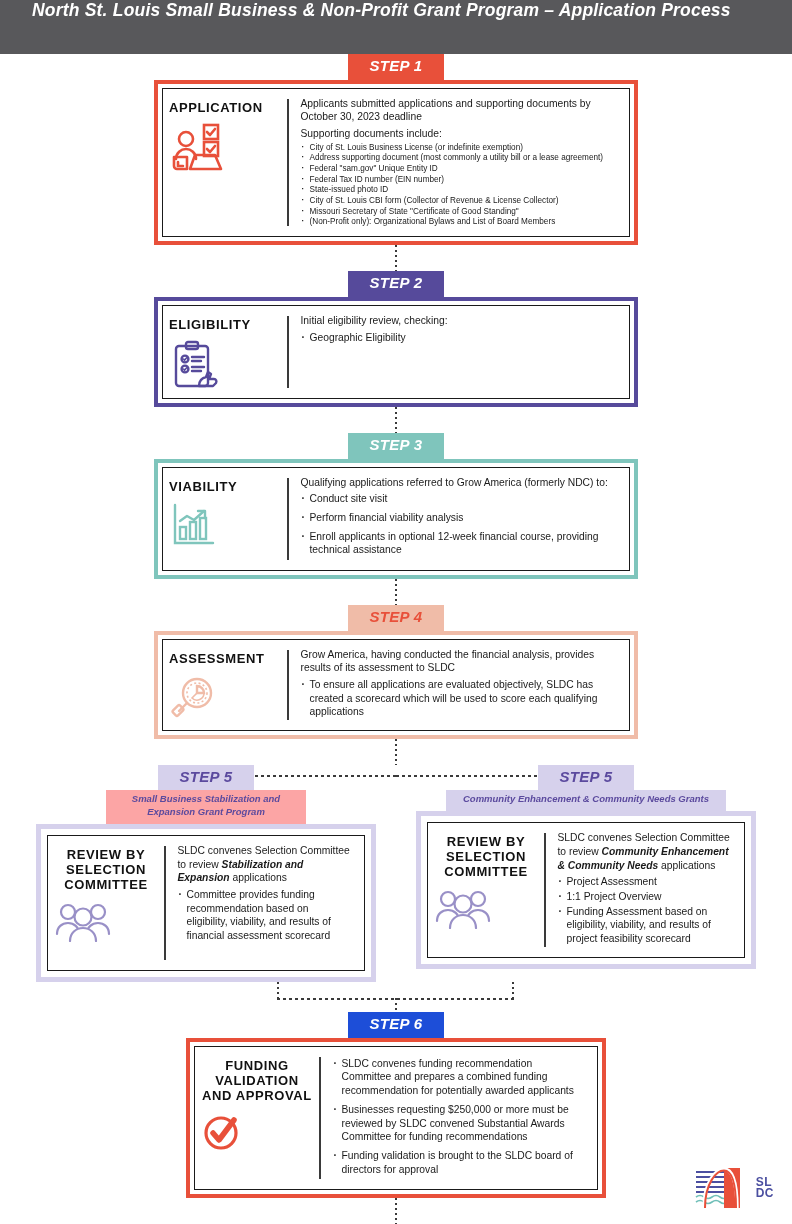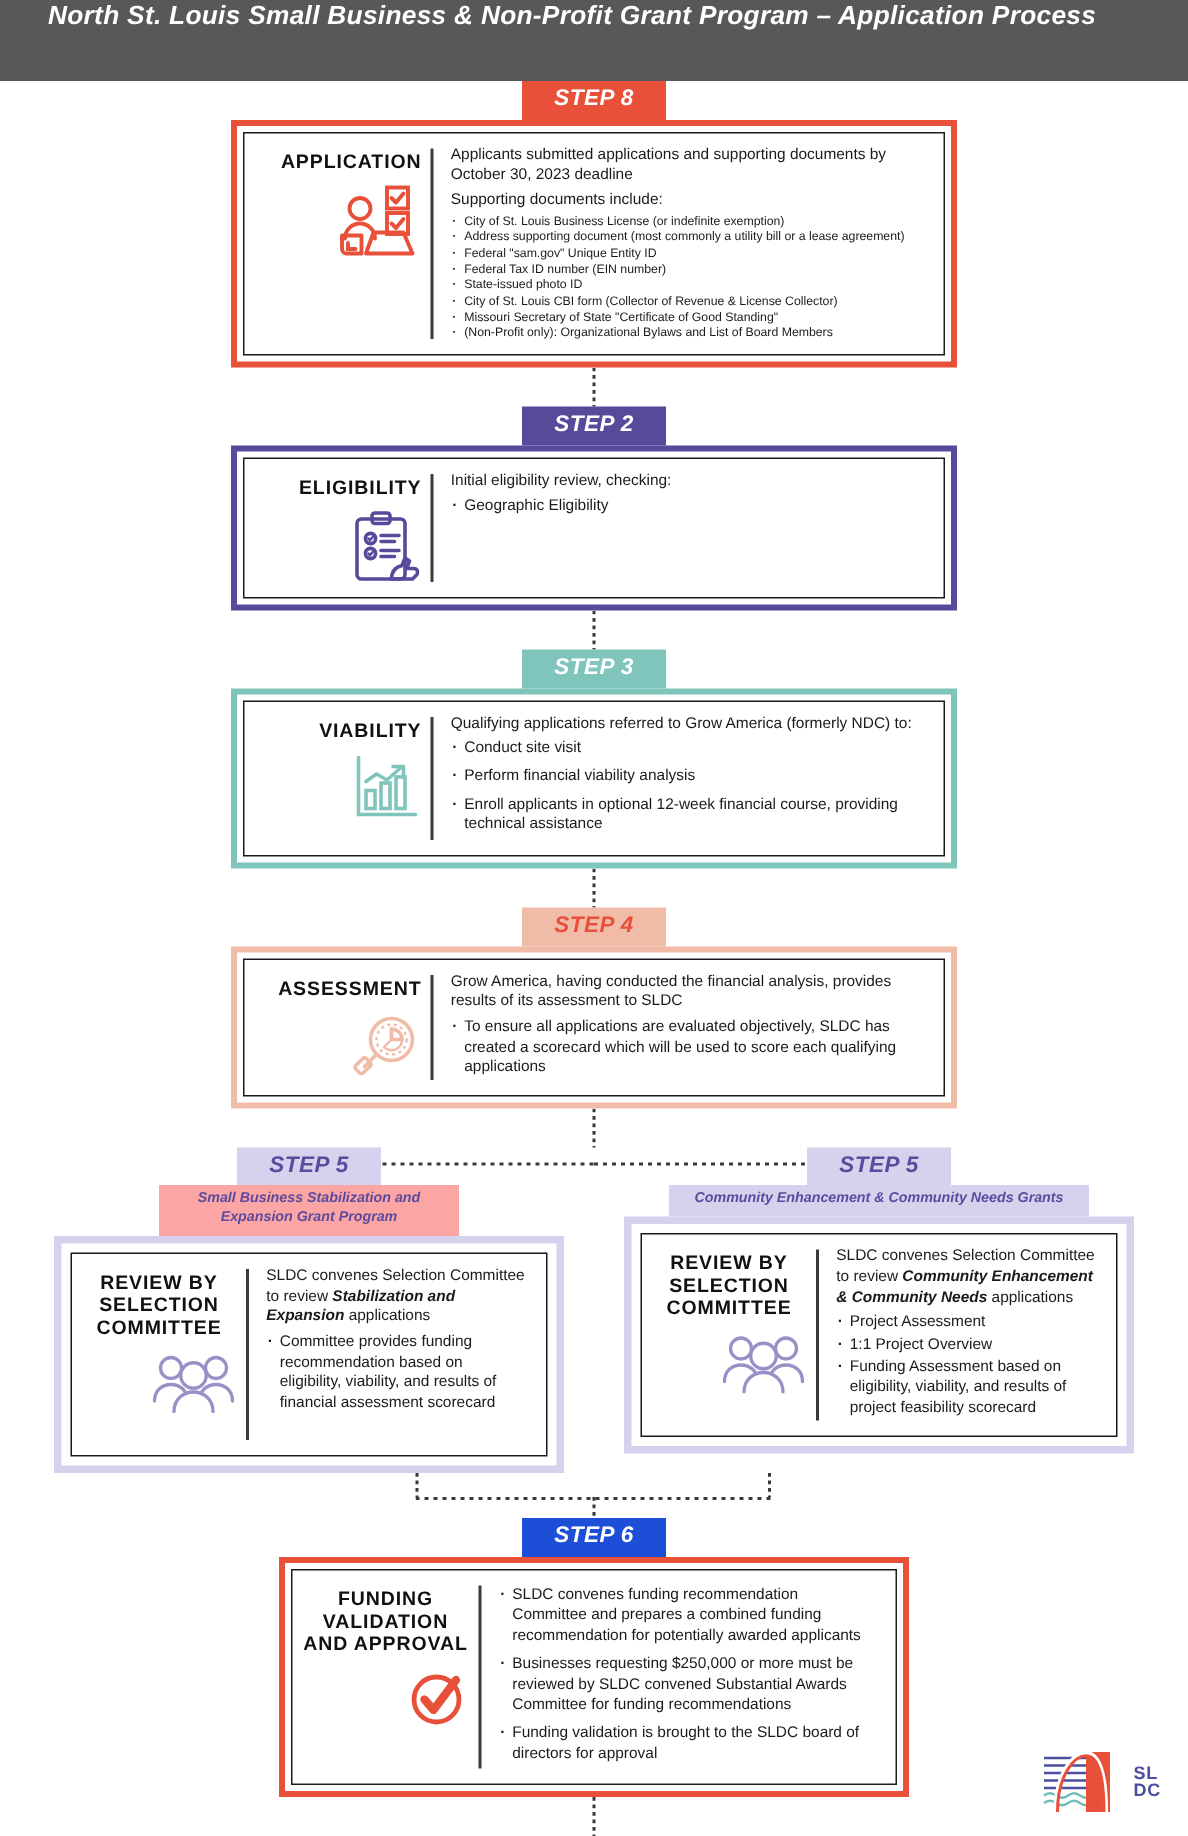--- a/index.html
+++ b/index.html
@@ -58,21 +58,21 @@
     border: 1.6px solid #1a1a1a;
     background: #fff;
     margin: 4px;
     display: flex;
     align-items: stretch;
     padding: 8px 6px 8px 6px;
   }
   .card-label {
     width: 112px; flex: 0 0 112px;
     display: flex; flex-direction: column;
-    align-items: flex-end; justify-content: flex-start;
+    align-items: flex-start; justify-content: flex-start;
     padding-top: 4px;
   }
   .card-label .title {
     font-size: 13px; font-weight: bold; color: #111;
     letter-spacing: 0.6px; text-align: center; line-height: 1.15;
   }
   .card-divider {
     width: 1.5px; background: #3a3a3a; margin: 2px 12px 2px 6px;
     flex: 0 0 1.5px;
   }
@@ -131,21 +131,21 @@
 <body>
 
 <div class="header">
   <div class="header-title">North St. Louis Small Business &amp; Non-Profit Grant Program – Application Process</div>
 </div>
 
 <div class="flow">
 
   <div class="step-block">
     <div class="badge-row">
-      <div class="badge" style="background:#E8503A;color:#fff;">STEP 8</div>
+      <div class="badge" style="background:#E8503A;color:#fff;">STEP 1</div>
     </div>
     <div class="card-outer" style="width:484px;border-color:#E8503A;">
       <div class="card-inner">
         <div class="card-label">
           <div class="title">APPLICATION</div>
           <div class="icon-wrap">
             <svg width="58" height="56" viewBox="0 0 58 56" fill="none" stroke="#E8503A" stroke-width="2.6">
               <circle cx="17" cy="16" r="7"></circle>
               <path d="M7 36c0-6 5-10 10-10s10 4 10 10" stroke-linecap="round"></path>
               <path d="M5 34h13v12H8a3 3 0 0 1-3-3z" stroke-linejoin="round"></path>

